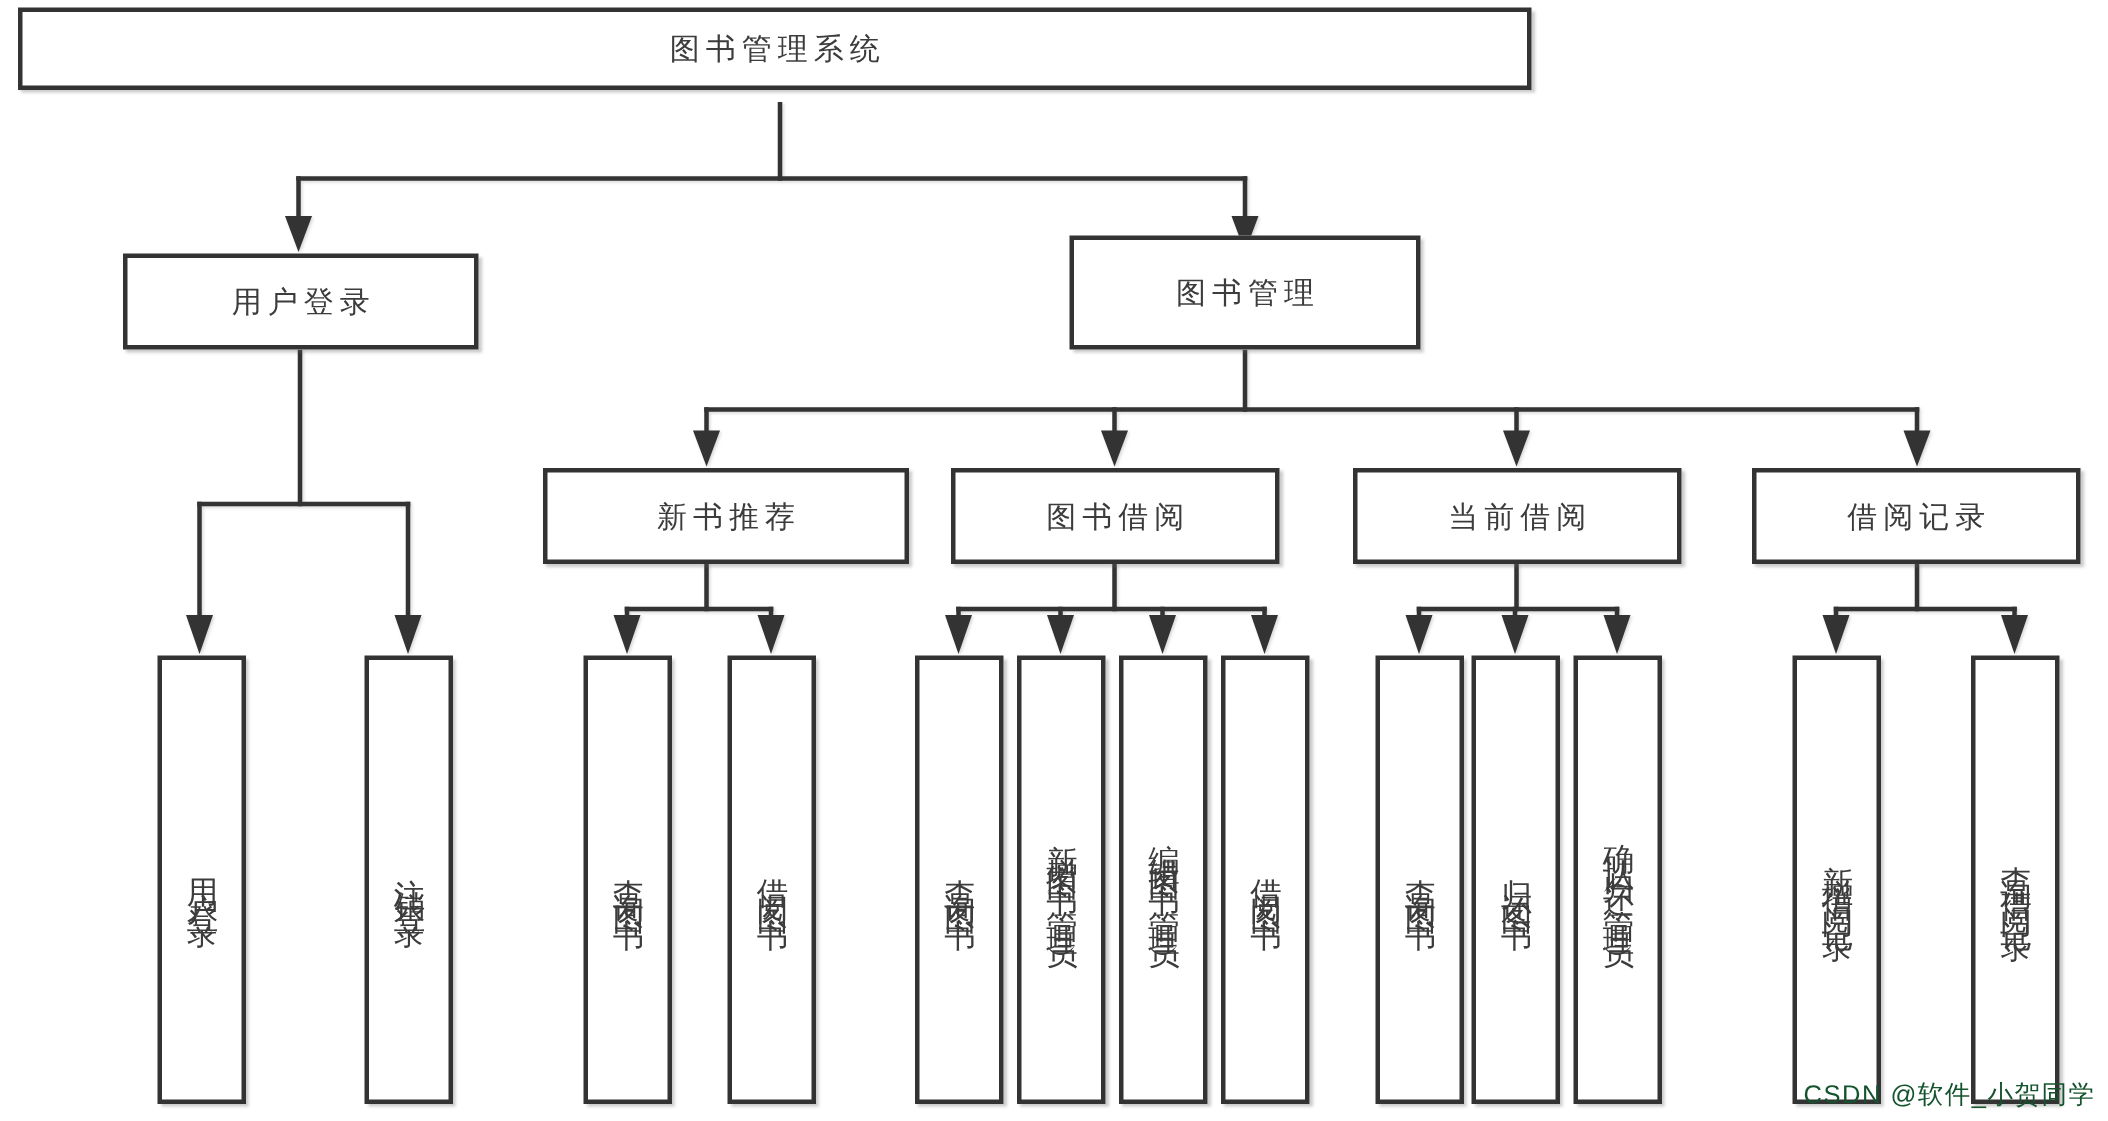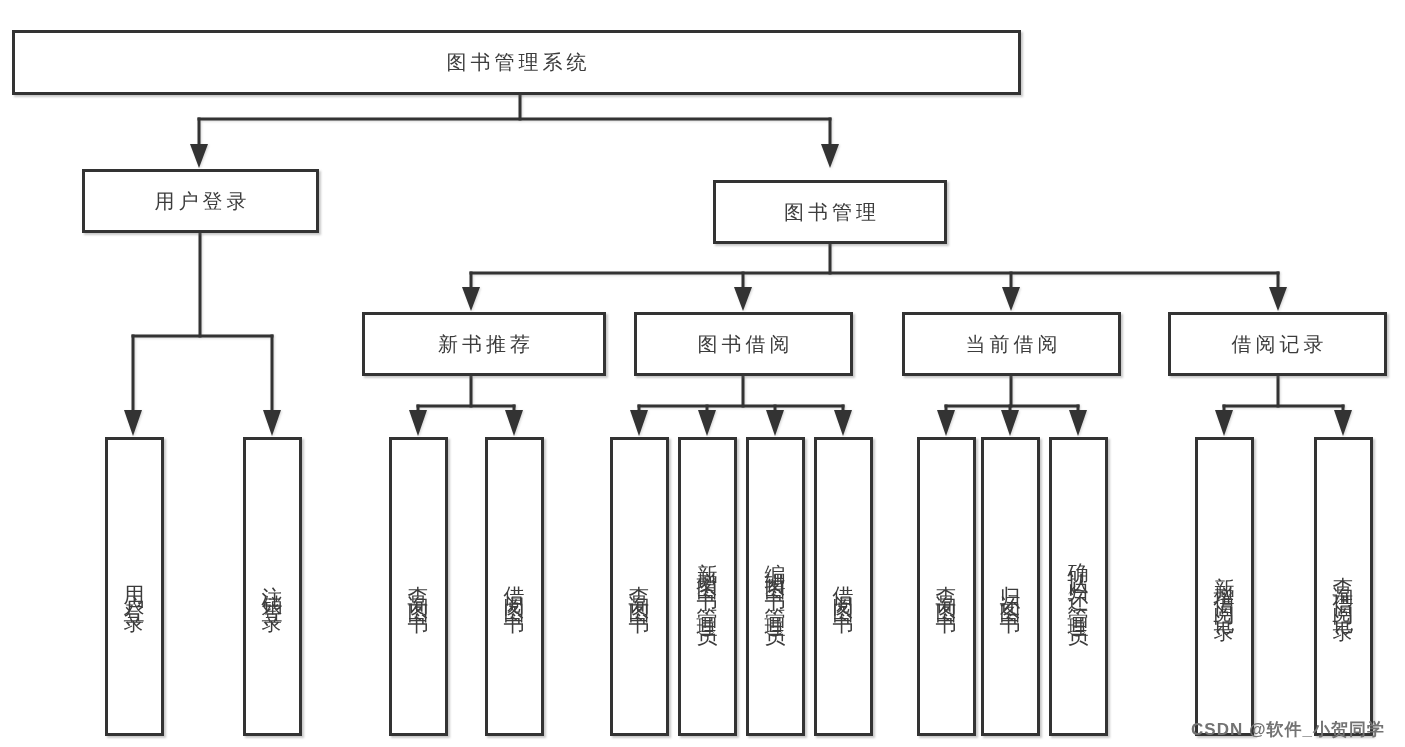--- a/index.html
+++ b/index.html
@@ -23,26 +23,25 @@
   .h-node{font-size:20px;letter-spacing:4px;padding-left:4px;white-space:nowrap;}
   .v-node{
     writing-mode:vertical-rl;
     text-orientation:mixed;
     font-size:21px;
     letter-spacing:9px;
     line-height:1;
   }
   .watermark{
     position:absolute;
-    right:20px;bottom:6px;
+    right:8px;bottom:6px;
     font-size:17px;
-    color:#737373;
+    color:#14532d;
     letter-spacing:1px;
     white-space:nowrap;
-    font-weight:bold;
   }
 </style>
 </head>
 <body>
 
 <div class="canvas">
 
   <svg class="wires" width="1405" height="747" viewBox="0 0 1405 747">
     <g stroke="#333333" stroke-width="3" fill="none">
 
@@ -105,24 +104,24 @@
       <polygon points="766,410 784,410 775,436"></polygon>
       <polygon points="834,410 852,410 843,436"></polygon>
       <polygon points="937,410 955,410 946,436"></polygon>
       <polygon points="1001,410 1019,410 1010,436"></polygon>
       <polygon points="1069,410 1087,410 1078,436"></polygon>
       <polygon points="1215,410 1233,410 1224,436"></polygon>
       <polygon points="1334,410 1352,410 1343,436"></polygon>
     </g>
   </svg>
 
-  <div class="node h-node" style="left:12px;top:30px;width:1009px;height:65px">图书管理系统</div>
+  <div class="node h-node" style="left:12px;top:5px;width:1009px;height:55px">图书管理系统</div>
 
   <div class="node h-node" style="left:82px;top:169px;width:237px;height:64px">用户登录</div>
-  <div class="node h-node" style="left:713px;top:180px;width:234px;height:64px">图书管理</div>
+  <div class="node h-node" style="left:713px;top:157px;width:234px;height:76px">图书管理</div>
 
   <div class="node h-node" style="left:362px;top:312px;width:244px;height:64px">新书推荐</div>
   <div class="node h-node" style="left:634px;top:312px;width:219px;height:64px">图书借阅</div>
   <div class="node h-node" style="left:902px;top:312px;width:219px;height:64px">当前借阅</div>
   <div class="node h-node" style="left:1168px;top:312px;width:219px;height:64px">借阅记录</div>
 
   <div class="node v-node" style="left:105px;top:437px;width:59px;height:299px">用户登录</div>
   <div class="node v-node" style="left:243px;top:437px;width:59px;height:299px">注销登录</div>
 
   <div class="node v-node" style="left:389px;top:437px;width:59px;height:299px">查询图书</div>

